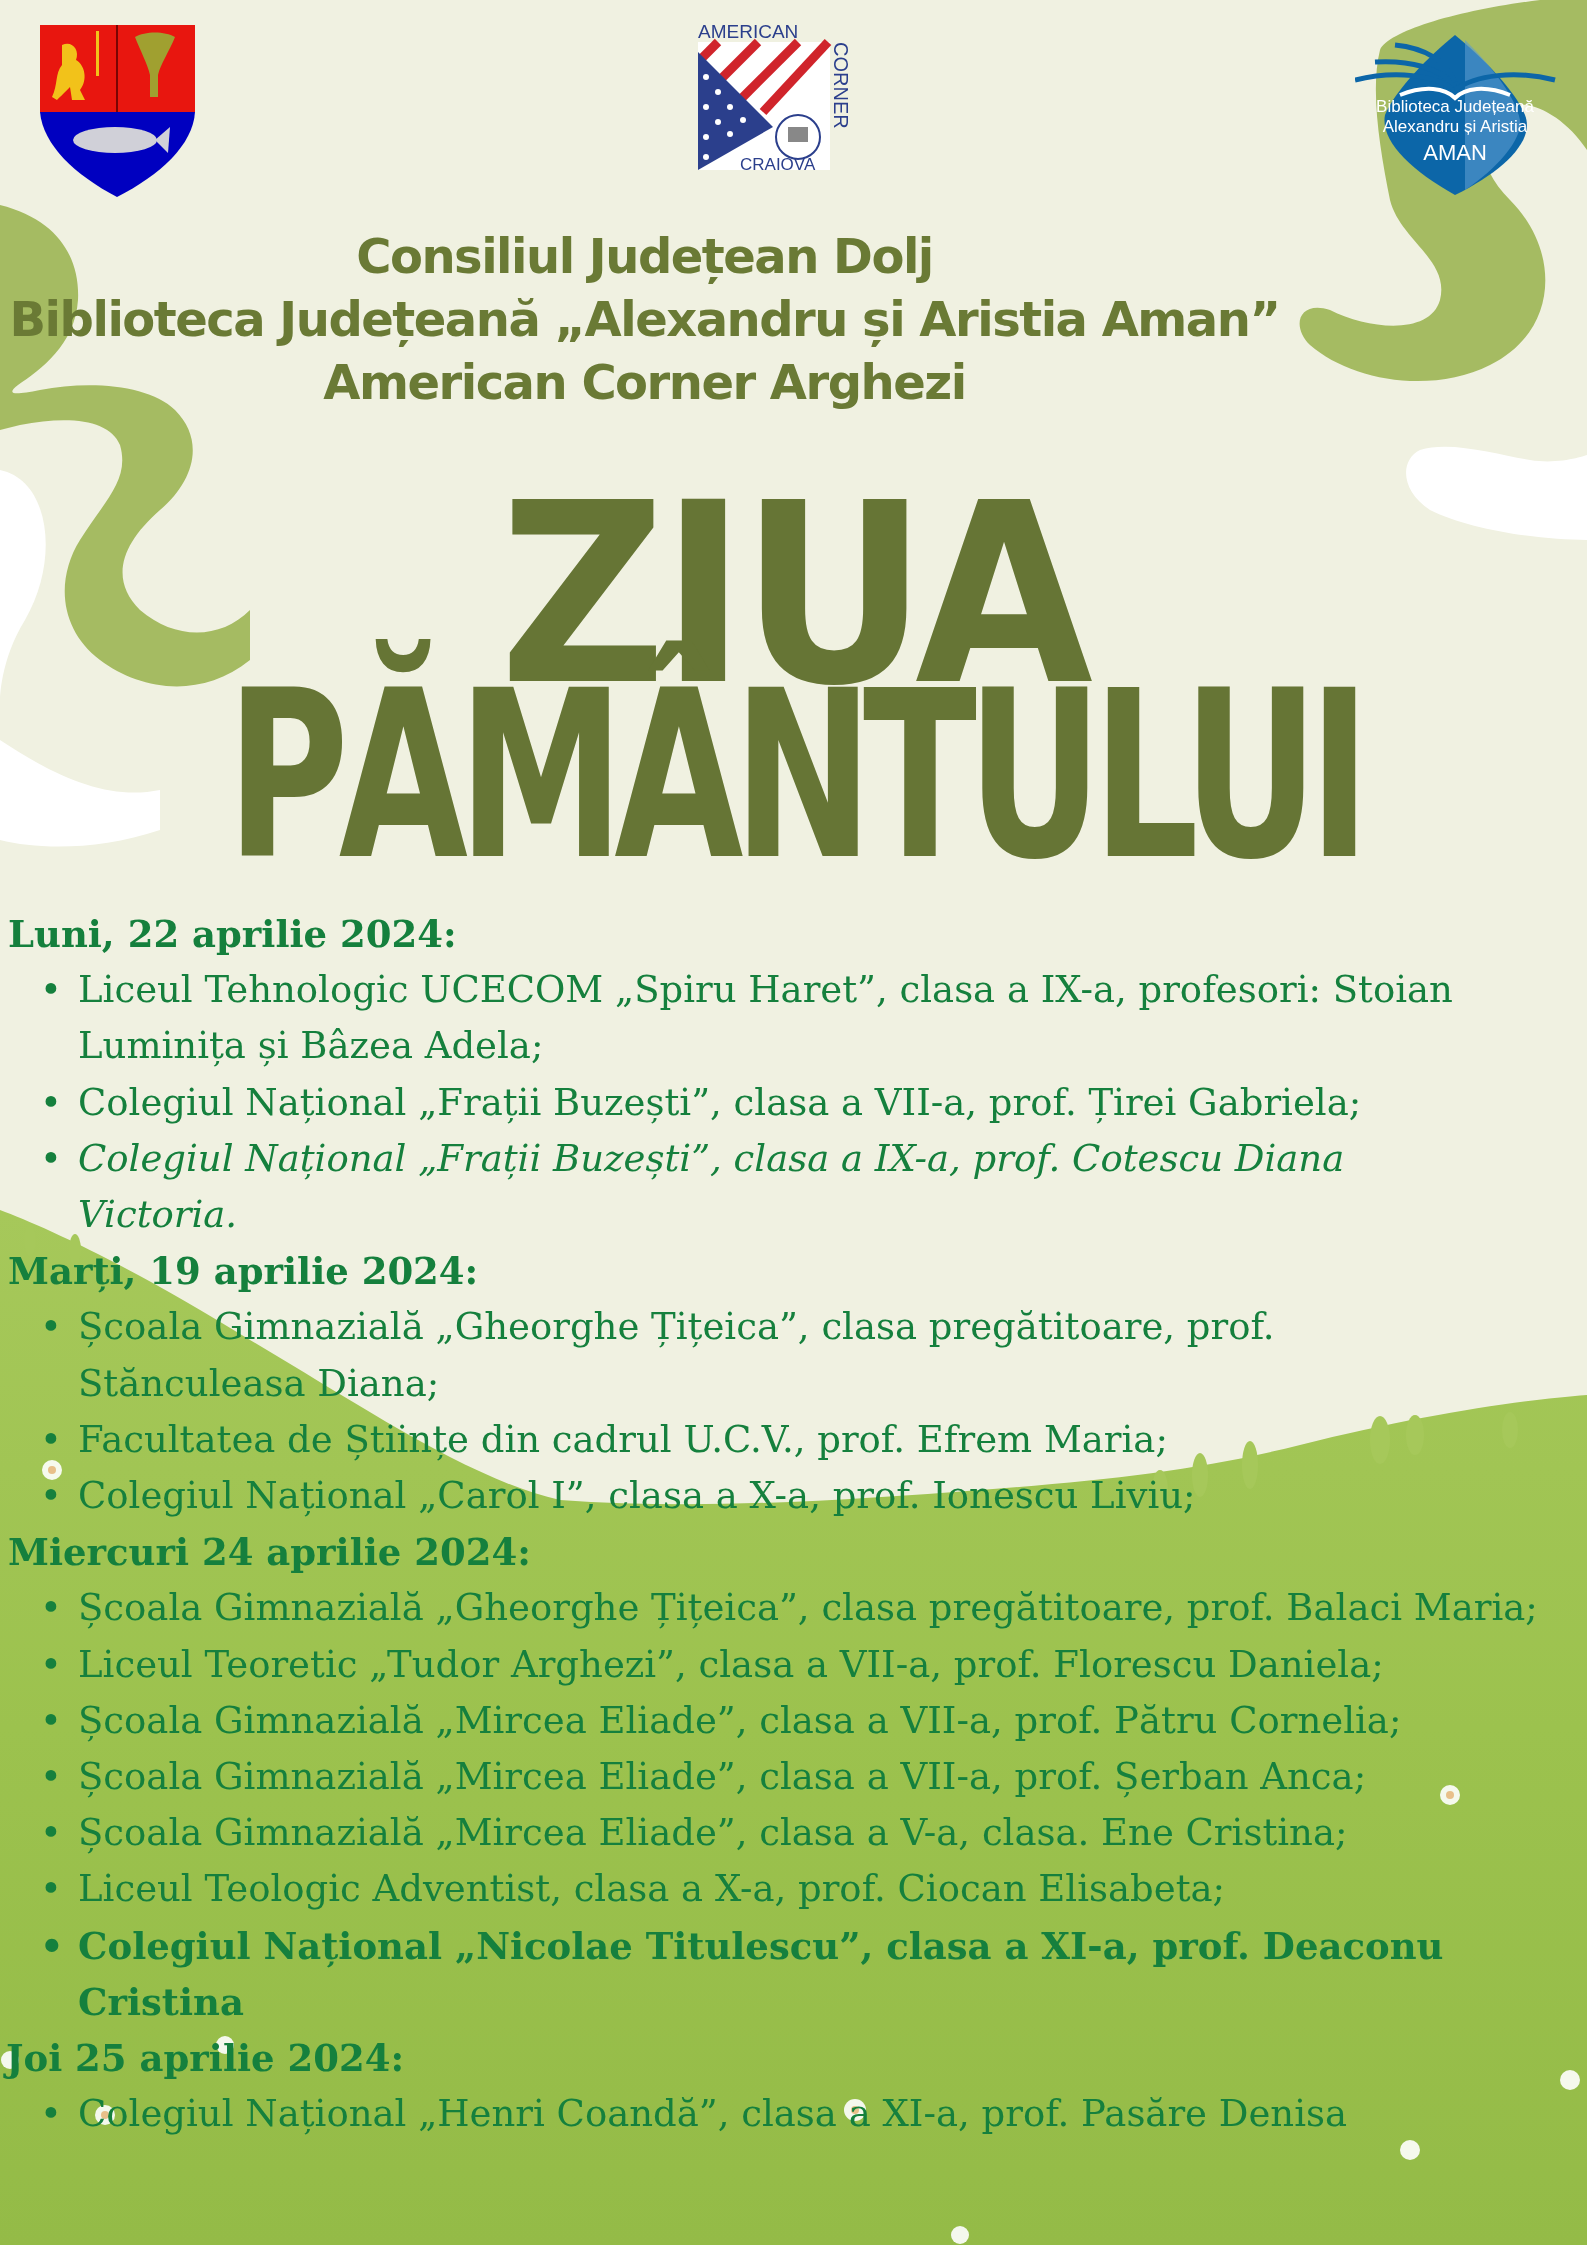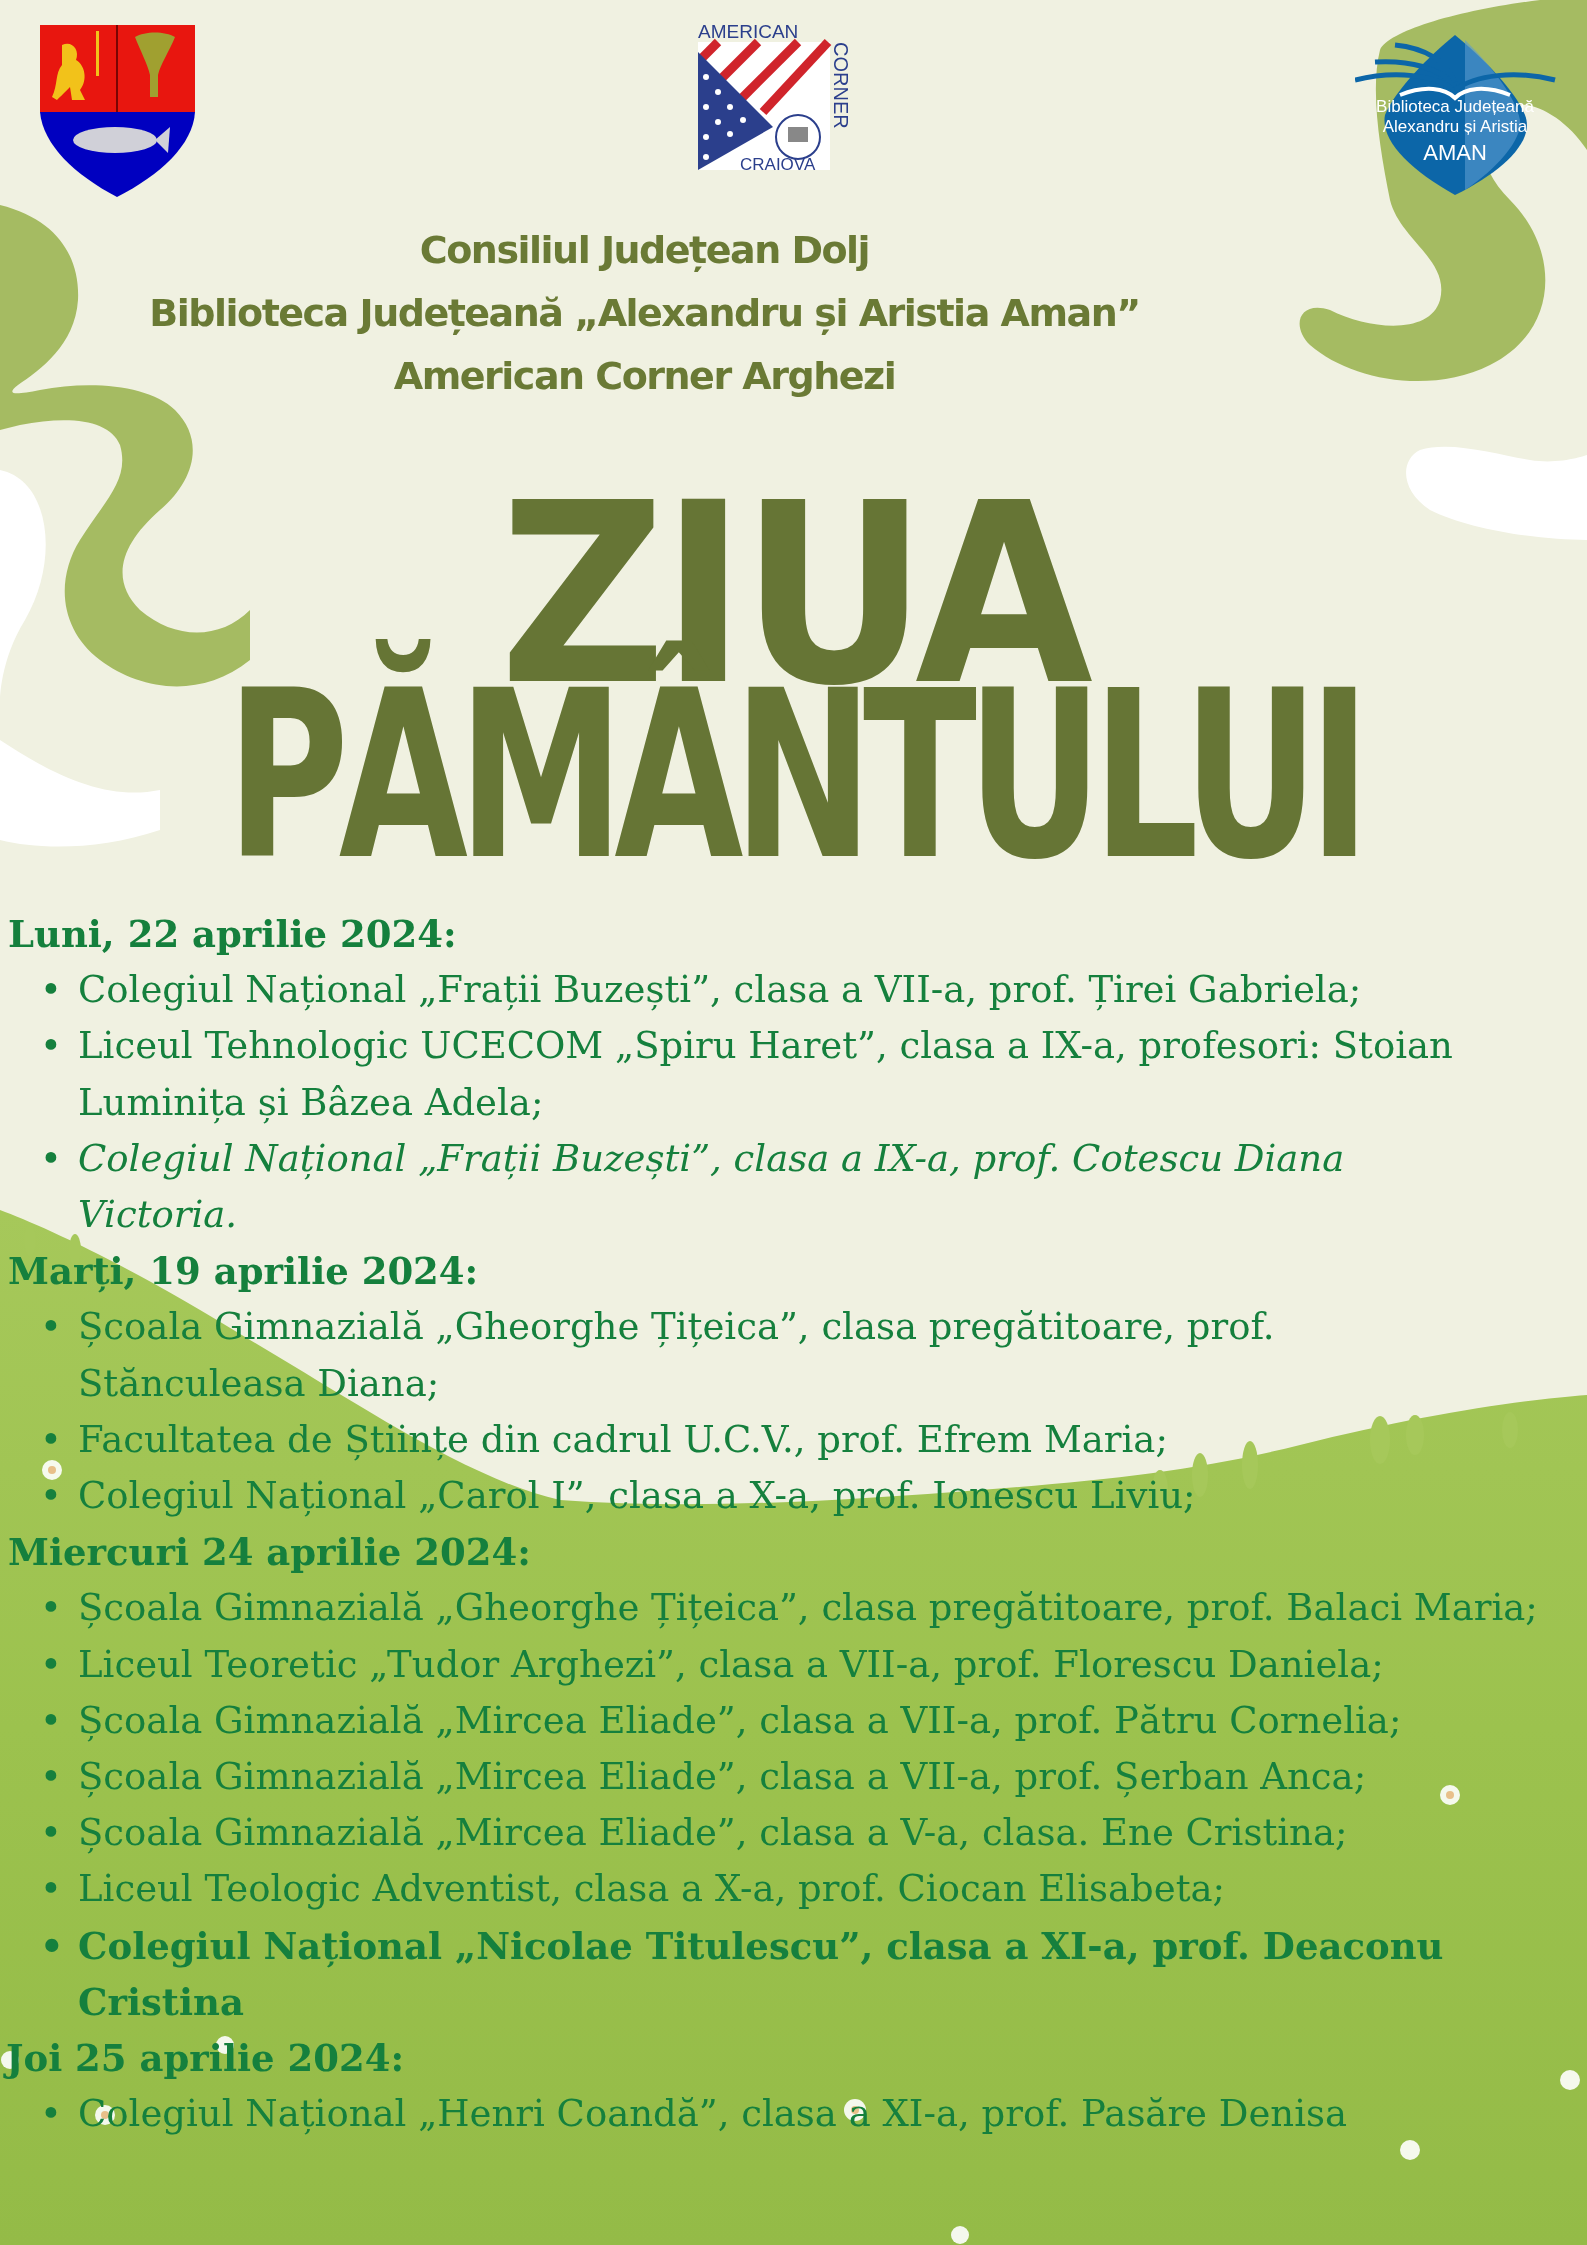--- a/index.html
+++ b/index.html
@@ -1,19 +1,19 @@
 <!DOCTYPE html>
 <html><head>
 <meta charset="utf-8">
 <style>
   html, body { margin: 0; padding: 0; }
   body { width: 1587px; height: 2245px; position: relative; overflow: hidden; background: #f0f1e1; font-family: "DejaVu Serif", serif; }
   .layer { position: absolute; left: 0; top: 0; width: 1587px; height: 2245px; }
   .logo { position: absolute; }
-  .header-line { position: absolute; left: 0; width: 1289px; text-align: center; font-family: "DejaVu Sans", sans-serif; font-weight: bold; color: #6a7a35; font-size: 38px; letter-spacing: -1.5px; }
+  .header-line { position: absolute; left: 0; width: 1289px; text-align: center; font-family: "DejaVu Sans", sans-serif; font-weight: bold; color: #6a7a35; font-size: 48px; letter-spacing: -1.5px; }
   .title-line { position: absolute; left: 0; width: 1587px; text-align: center; font-family: "DejaVu Sans", sans-serif; font-weight: bold; color: #667535; line-height: 1; }
   .schedule { position: absolute; left: 8px; top: 906px; width: 1555px; font-size: 37px; line-height: 56.2px; color: #15803d; }
   .day-heading { font-weight: bold; margin: 0; white-space: nowrap; }
   .entries { list-style: none; margin: 0; padding: 0 0 0 70px; }
   .entry { position: relative; }
   .entry::before { content: "\2022"; position: absolute; left: -38px; top: 0; }
 </style>
 </head>
 <body>
 
@@ -125,22 +125,22 @@
 <div class="header-line" style="top:291px;">Biblioteca Județeană „Alexandru și Aristia Aman”</div>
 <div class="header-line" style="top:354px;">American Corner Arghezi</div>
 
 <div class="title-line" style="top:470px; font-size:250px; letter-spacing:-6px; transform:scaleX(0.92);">ZIUA</div>
 <div class="title-line" style="top:660px; font-size:232px; letter-spacing:-14px; transform:scaleX(0.72); transform-origin:center;">PĂMÂNTULUI</div>
 
 <div class="schedule">
   <section>
     <h2 class="day-heading">Luni, 22 aprilie 2024:</h2>
     <ul class="entries">
+      <li class="entry" style="width:1380px;">Liceul Tehnologic UCECOM „Spiru Haret”, clasa a IX-a, profesori: Stoian Luminița și Bâzea Adela;</li>
       <li class="entry">Colegiul Național „Frații Buzești”, clasa a VII-a, prof. Țirei Gabriela;</li>
-      <li class="entry" style="width:1380px;">Liceul Tehnologic UCECOM „Spiru Haret”, clasa a IX-a, profesori: Stoian Luminița și Bâzea Adela;</li>
       <li class="entry" style="width:1420px;font-style:italic;">Colegiul Național „Frații Buzești”, clasa a IX-a, prof. Cotescu Diana Victoria.</li>
     </ul>
   </section>
   <section>
     <h2 class="day-heading">Marți, 19 aprilie 2024:</h2>
     <ul class="entries">
       <li class="entry" style="width:1340px;">Școala Gimnazială „Gheorghe Țițeica”, clasa pregătitoare, prof. Stănculeasa Diana;</li>
       <li class="entry">Facultatea de Științe din cadrul U.C.V., prof. Efrem Maria;</li>
       <li class="entry">Colegiul Național „Carol I”, clasa a X-a, prof. Ionescu Liviu;</li>
     </ul>

